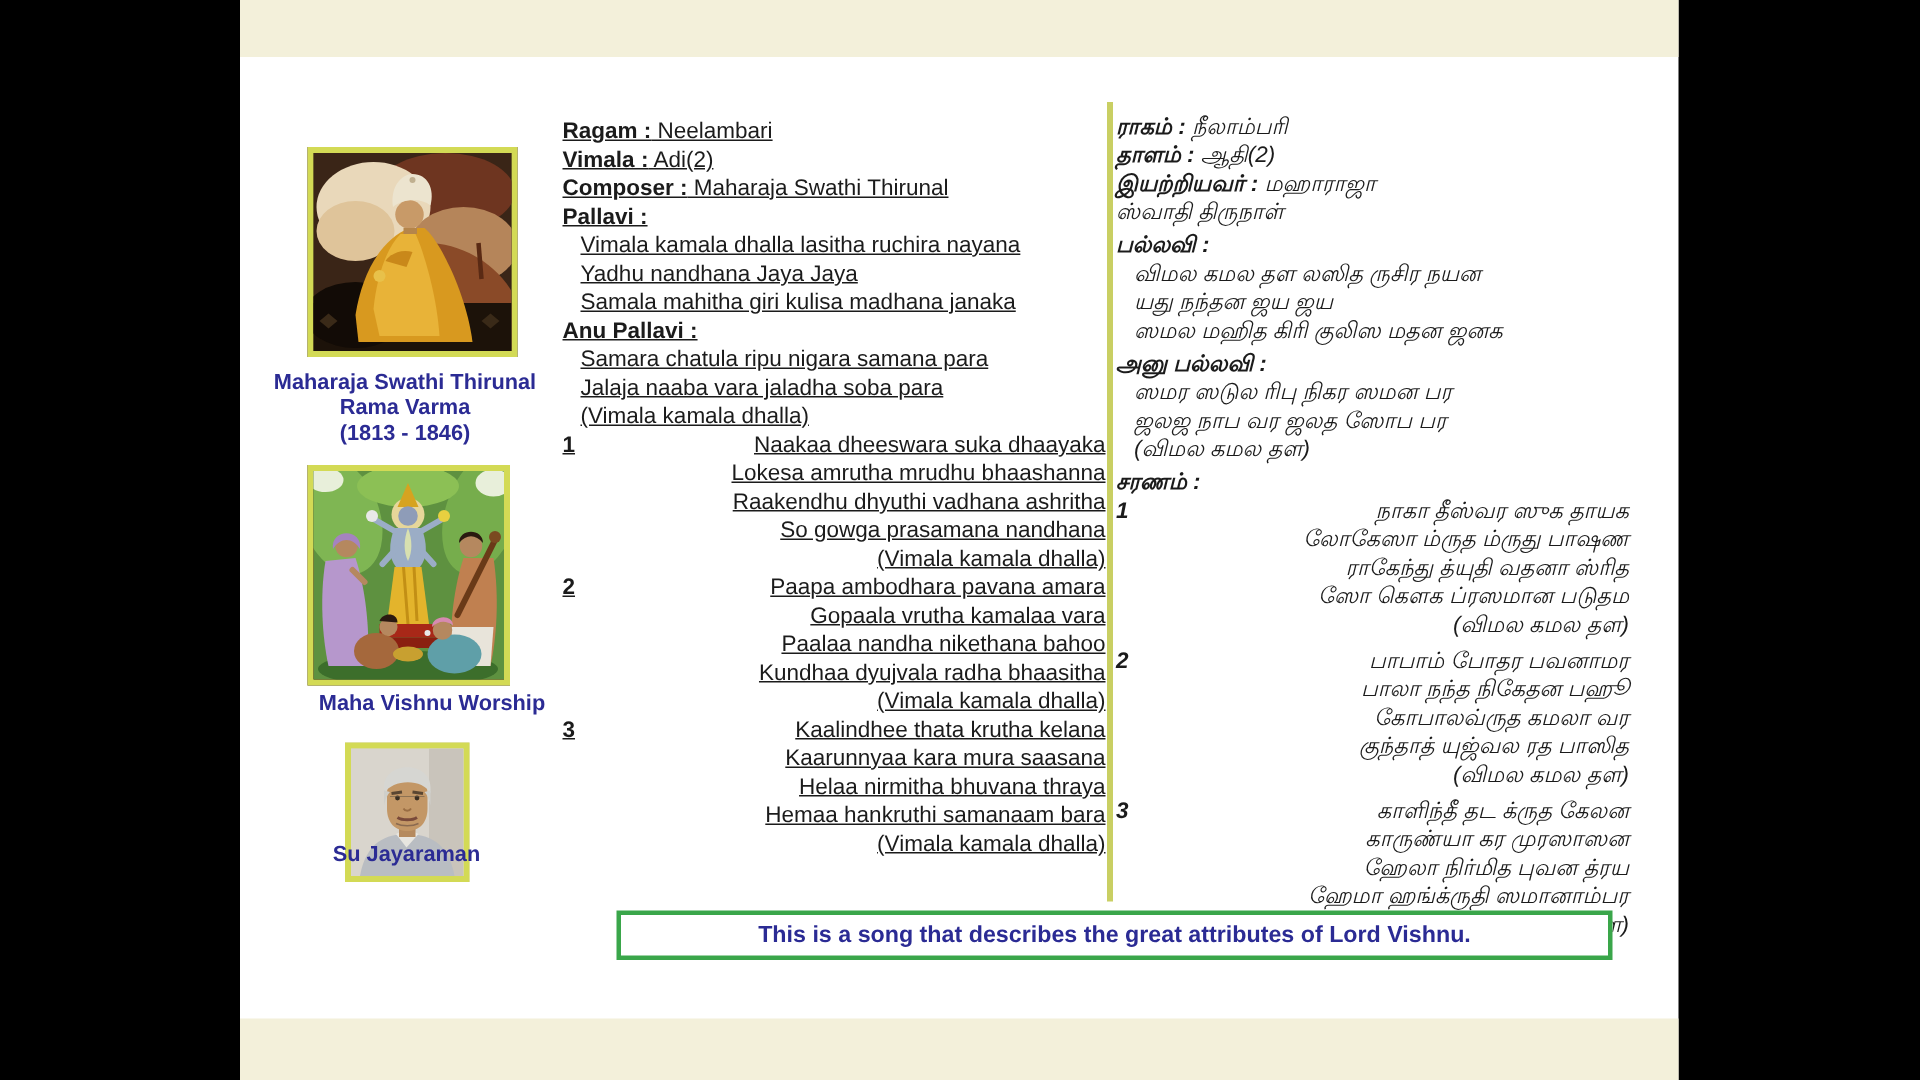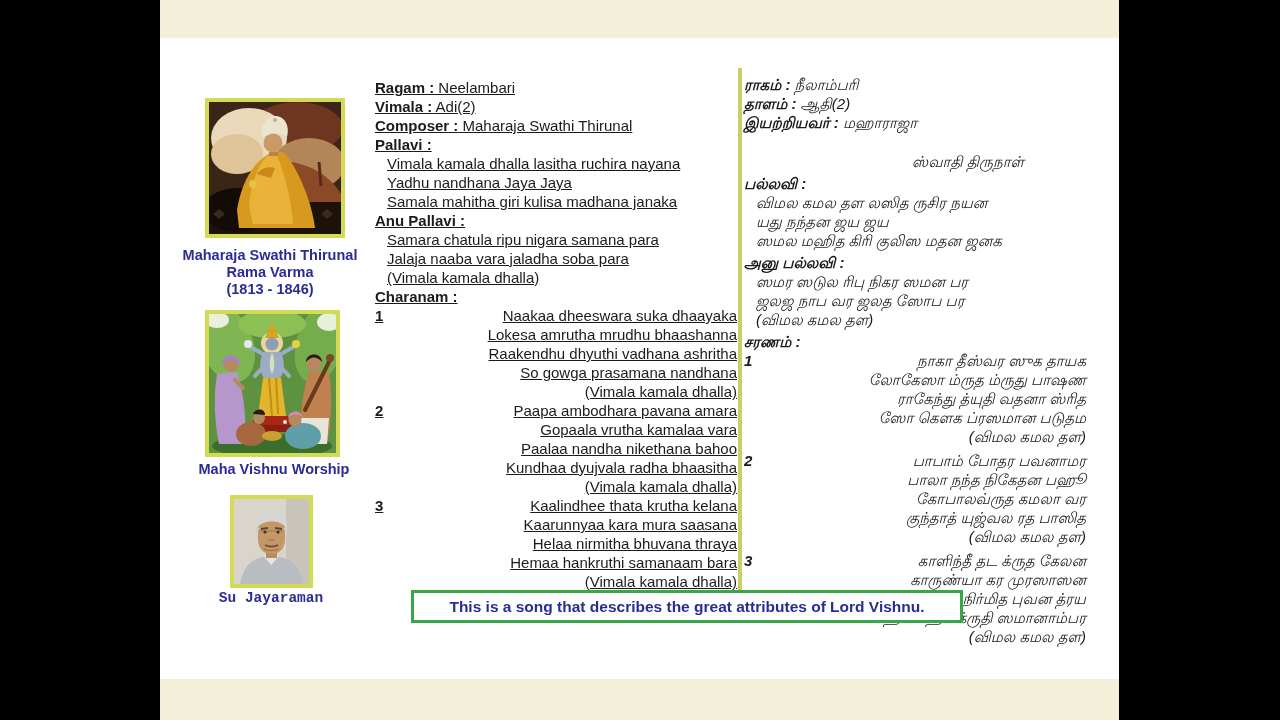--- a/index.html
+++ b/index.html
@@ -13,42 +13,42 @@
   
   .figure{position:absolute;border:4px solid #d3da55;box-sizing:border-box;background:#2e1c12;}
   #fig-portrait{left:205px;top:98px;width:140px;height:140px;}
   #fig-vishnu{left:205px;top:310px;width:135px;height:147px;}
   #fig-singer{left:230px;top:495px;width:83px;height:93px;background:#d9d5cd;}
   .figure svg{display:block;width:100%;height:100%;}
 
   .caption{position:absolute;color:#2b2b94;font-weight:bold;font-size:14.5px;
            line-height:17px;text-align:center;}
   #cap-portrait{left:160px;top:247px;width:220px;}
-  #cap-vishnu{left:160px;top:461px;width:228px;}
-  #cap-singer{left:160px;top:590px;width:222px;font-family:Liberation Mono, monospace;}
+  #cap-vishnu{left:160px;top:461px;width:228px;padding-left:14px;}
+  #cap-singer{left:160px;top:562px;width:222px;}
 
   
   #divider{position:absolute;left:738px;top:68px;width:4px;height:533px;background:#c9cf63;}
 
   
   .col{position:absolute;color:#1b1b1b;font-size:15px;line-height:19px;}
   #col-en{left:375px;top:78px;width:362px;text-decoration:underline;}
   #col-ta{left:744px;top:75px;width:342px;font-style:italic;}
   .mlabel{font-weight:bold;}
   .heading{font-weight:bold;}
   .lline{padding-left:12px;}
   .verse{display:flex;}
   .vnum{width:15px;flex:none;font-weight:bold;}
   .vlines{flex:1;text-align:right;}
-  .mcont{text-align:right;padding-right:62px;margin-top:20px;}
+  .mcont{text-align:left;padding-right:62px;}
   #col-ta .heading{margin-top:3px;}
   #col-ta .verse.v2,#col-ta .verse.v3{margin-top:5px;}
 
   
-  #footer-note{position:absolute;left:411px;top:590px;width:552px;height:33px;
+  #footer-note{position:absolute;left:411px;top:607px;width:664px;height:33px;
                border:3px solid #3aa64a;box-sizing:border-box;background:#ffffff;
                display:flex;align-items:center;justify-content:center;}
   #footer-note span{color:#2b2b94;font-weight:bold;font-size:15.5px;white-space:nowrap;}
 </style>
 </head>
 <body>
 
 <div id="stage">
   <div id="slide"></div>
   <div id="band-top" class="band"></div>
@@ -160,21 +160,20 @@
       <div class="mline"><span class="mlabel">Vimala :</span><span class="mvalue"> Adi(2)</span></div>
       <div class="mline"><span class="mlabel">Composer :</span><span class="mvalue"> Maharaja Swathi Thirunal</span></div>
       <div class="heading">Pallavi :</div>
       <div class="lline">Vimala kamala dhalla lasitha ruchira nayana</div>
       <div class="lline">Yadhu nandhana Jaya Jaya</div>
       <div class="lline">Samala mahitha giri kulisa madhana janaka</div>
       <div class="heading">Anu Pallavi :</div>
       <div class="lline">Samara chatula ripu nigara samana para</div>
       <div class="lline">Jalaja naaba vara jaladha soba para</div>
       <div class="lline">(Vimala kamala dhalla)</div>
-      <div class="heading">Charanam :</div>
       <div class="verse v1">
         <div class="vnum">1</div>
         <div class="vlines">
           <div class="vline">Naakaa dheeswara suka dhaayaka</div>
           <div class="vline">Lokesa amrutha mrudhu bhaashanna</div>
           <div class="vline">Raakendhu dhyuthi vadhana ashritha</div>
           <div class="vline">So gowga prasamana nandhana</div>
           <div class="vline">(Vimala kamala dhalla)</div>
         </div>
       </div>

